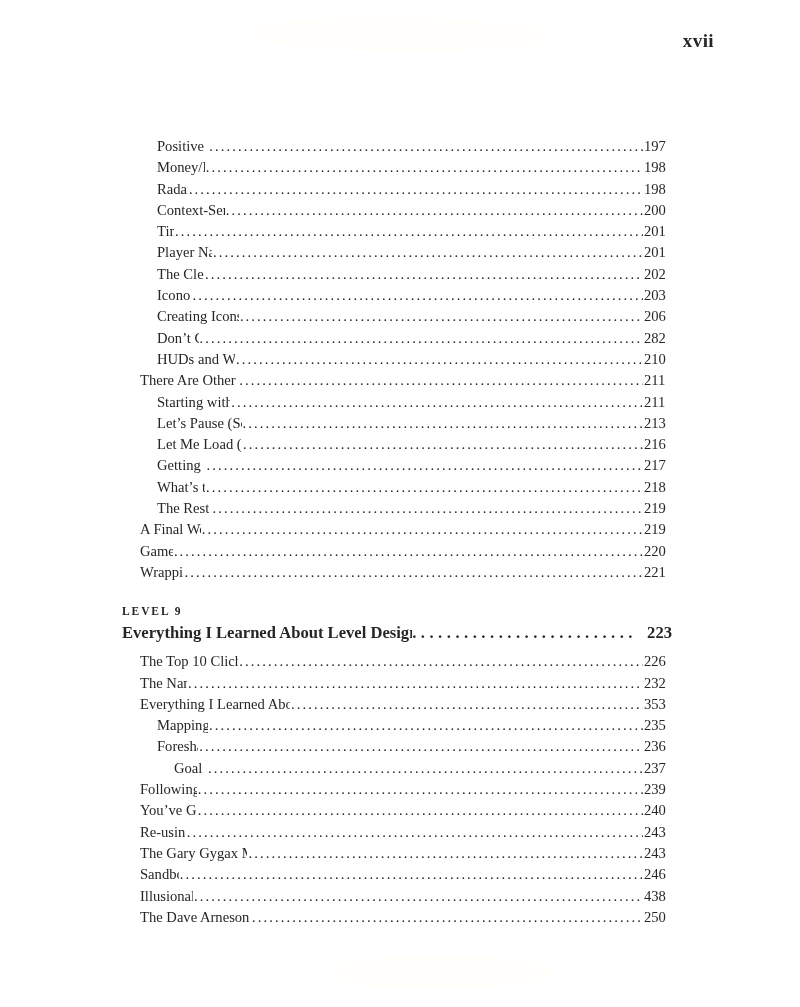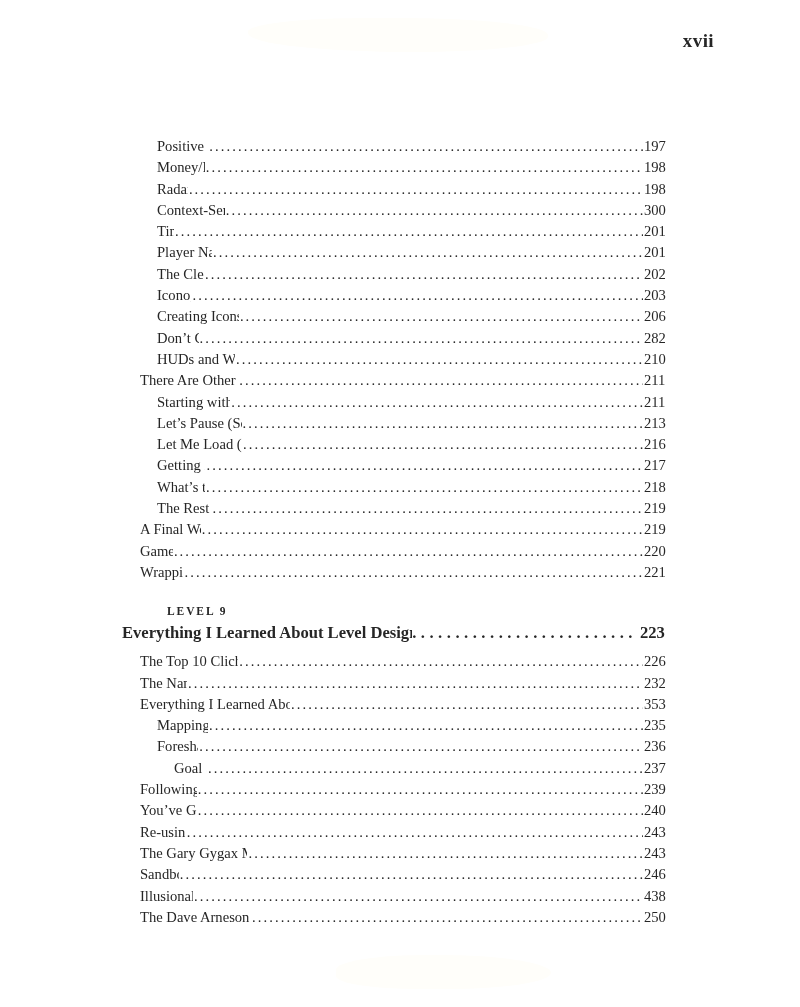--- a/index.html
+++ b/index.html
@@ -99,21 +99,20 @@
   .level-block {
     margin-top: 20px;
     margin-bottom: 7px;
   }
   .level-kicker {
     font-size: 11.5px;
     font-weight: bold;
     letter-spacing: 1.9px;
     line-height: 16px;
     margin-bottom: 2px;
-    margin-left: 45px;
   }
   .level-title-row {
     display: flex;
     align-items: baseline;
     font-size: 16.6px;
     font-weight: bold;
     line-height: 23px;
     white-space: nowrap;
   }
   .level-title-row .title {
@@ -130,21 +129,21 @@
   }
   .level-title-row .leader::before {
     content: "..........................................";
     display: block;
     white-space: nowrap;
     direction: rtl;
   }
   .level-title-row .pageno {
     flex: 0 0 auto;
     width: 32px;
-    text-align: left;
+    text-align: right;
   }
 </style>
 </head>
 <body>
 
 <div class="page">
 
   <div class="scan-smudge top"></div>
   <div class="scan-smudge bottom"></div>
 
@@ -163,21 +162,21 @@
           <span class="pageno">198</span>
         </div>
         <div class="entry lvl2">
           <span class="title">Radar/Map</span>
           <span class="leader"></span>
           <span class="pageno">198</span>
         </div>
         <div class="entry lvl2">
           <span class="title">Context-Sensitive Prompts</span>
           <span class="leader"></span>
-          <span class="pageno">300</span>
+          <span class="pageno">200</span>
         </div>
         <div class="entry lvl2">
           <span class="title">Timer</span>
           <span class="leader"></span>
           <span class="pageno">201</span>
         </div>
         <div class="entry lvl2">
           <span class="title">Player Name/Portrait</span>
           <span class="leader"></span>
           <span class="pageno">201</span>

